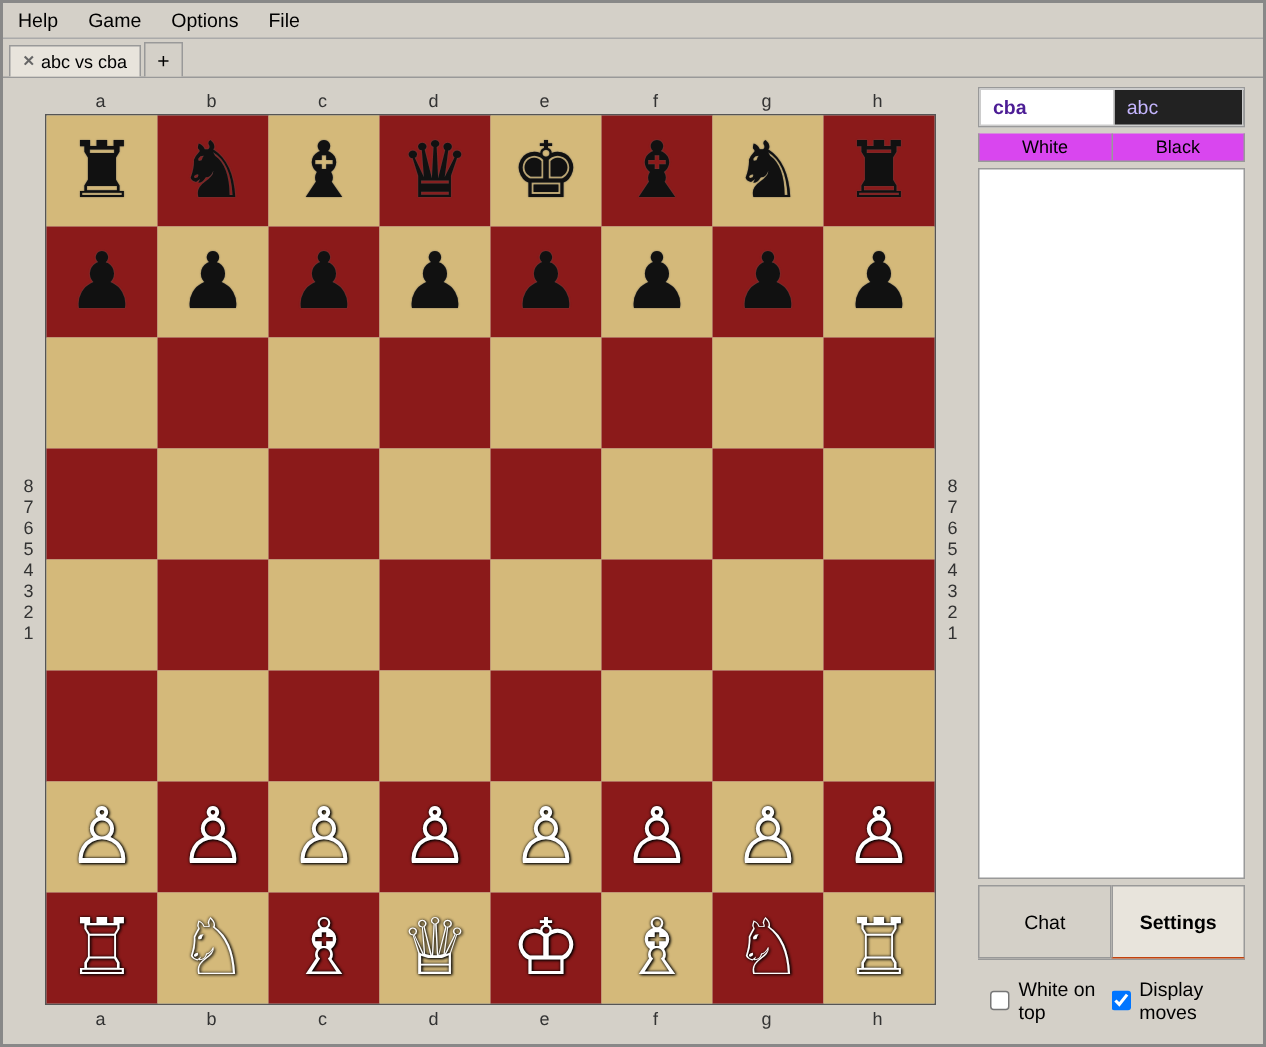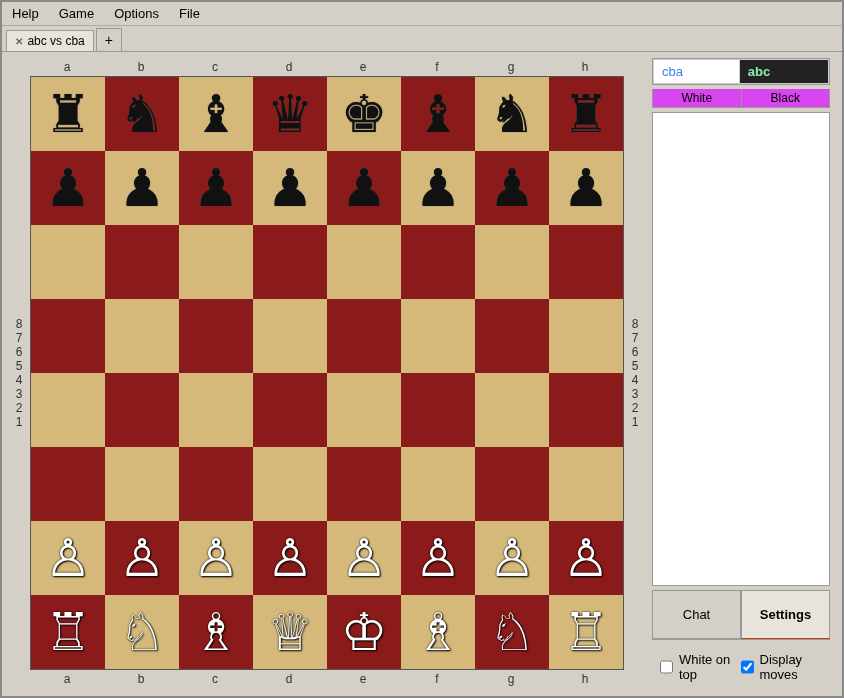--- a/index.html
+++ b/index.html
@@ -156,27 +156,27 @@
       width: 100%;
       border-collapse: collapse;
     }
     .score-table td {
       padding: 4px 8px;
       font-size: 13px;
       border: 1px solid #ccc;
     }
     .score-name-black {
       background: #222;
-      color: #86efac;
-      font-weight: bold;
+      color: #c4b5fd;
+      font-weight: normal;
     }
     .score-name-white {
       background: white;
-      color: #3b82f6;
-      font-weight: normal;
+      color: #4c1d95;
+      font-weight: bold;
     }
 
     .column-headers {
       display: flex;
       border: 1px solid #999;
       border-top: none;
       background: #d946ef;
     }
     .col-header {
       flex: 1;

